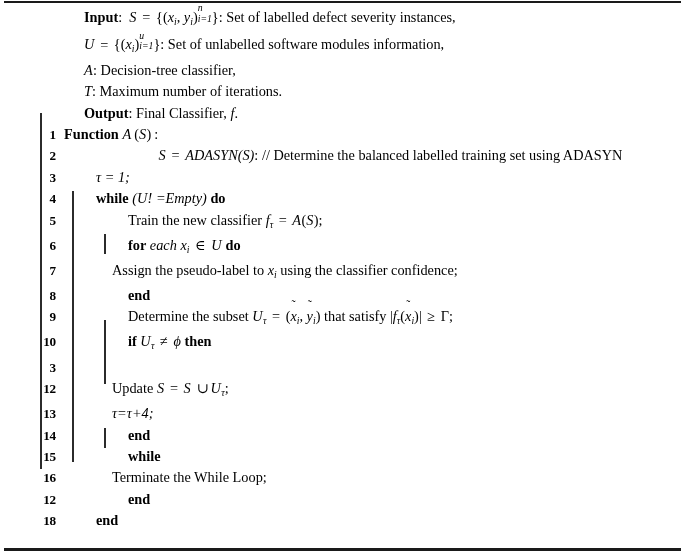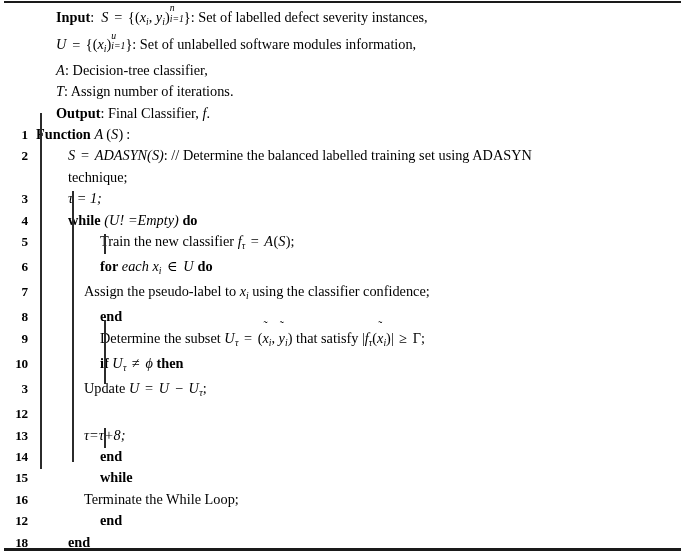--- a/index.html
+++ b/index.html
@@ -48,20 +48,21 @@
   }
 
   
   .row {
     position: relative;
     display: flex;
     align-items: flex-start;
     font-size: 14.3px;
     line-height: 21.4px;
     min-height: 21.4px;
+    padding-left: 28px;
   }
   .lineno {
     flex: 0 0 28px;
     width: 28px;
     text-align: right;
     font-weight: bold;
     font-size: 13.2px;
     line-height: 21.4px;
     padding-right: 0;
     letter-spacing: -0.2px;
@@ -123,21 +124,21 @@
   .tilde-wrap .tl {
     position: absolute;
     left: 0;
     right: 0;
     top: -0.60em;
     text-align: center;
     font-size: 0.85em;
     font-style: normal;
     line-height: 1;
   }
-  .wrapline { display: block; }
+  .wrapline { display: block; text-align: center; }
 </style>
 </head>
 <body>
 
 <div class="algorithm">
 
   <div class="rule-top"></div>
   <div class="rule-bottom"></div>
 
   <div class="body-area">
@@ -164,21 +165,21 @@
     <div class="row hdr">
       <div class="lineno"></div>
       <div class="content ind0">
         <span class="cal">A</span><span>: Decision-tree classifier,</span>
       </div>
     </div>
 
     <div class="row hdr">
       <div class="lineno"></div>
       <div class="content ind0">
-        <span class="mathit">T</span><span>: Assign number of iterations.</span>
+        <span class="mathit">T</span><span>: Maximum number of iterations.</span>
       </div>
     </div>
 
     <div class="row hdr">
       <div class="lineno"></div>
       <div class="content ind0">
         <b>Output</b><span>: Final Classifier,</span>&nbsp;<span class="mathit">f</span><span>.</span>
       </div>
     </div>
 
@@ -190,21 +191,20 @@
     </div>
 
     <div class="row">
       <div class="lineno">2</div>
       <div class="content ind1">
         <span class="wrapline">
           <span class="cal">S</span>
           <span class="op">=</span>
           <span class="mathit"><span>ADASYN(S)</span></span><span>:</span>&nbsp;<span>// Determine the balanced labelled training set using ADASYN</span>
         </span>
-        <span class="wrapline">technique;</span>
       </div>
     </div>
 
     <div class="row">
       <div class="lineno">3</div>
       <div class="content ind1">
         <span class="mathit">τ = 1;</span>
       </div>
     </div>
 
@@ -262,37 +262,36 @@
       <div class="lineno">10</div>
       <div class="content ind2">
         <b>if</b>&nbsp;<span class="cal">U</span><sub>τ</sub>
         <span class="op">≠</span>
         <span class="mathit">ϕ</span>&nbsp;<b>then</b>
       </div>
     </div>
 
     <div class="row">
       <div class="lineno">3</div>
+    </div>
+
+    <div class="row">
+      <div class="lineno">12</div>
       <div class="content ind3">
-        <span>Update</span>&nbsp;<span class="cal">U</span>
-        <span class="op">=</span>
-        <span class="cal">U</span>
-        <span class="op">−</span>
-        <span class="cal">U</span><sub>τ</sub><span>;</span>
-      </div>
-    </div>
-
-    <div class="row">
-      <div class="lineno">12</div>
+        <span>Update</span>&nbsp;<span class="cal">S</span>
+        <span class="op">=</span>
+        <span class="cal">S</span>
+        <span class="op">∪</span><span class="cal">U</span><sub>τ</sub><span>;</span>
+      </div>
     </div>
 
     <div class="row">
       <div class="lineno">13</div>
       <div class="content ind3">
-        <span class="mathit">τ=τ+8;</span>
+        <span class="mathit">τ=τ+4;</span>
       </div>
     </div>
 
     <div class="row">
       <div class="lineno">14</div>
       <div class="content ind2">
         <b>end</b>
       </div>
     </div>
 

